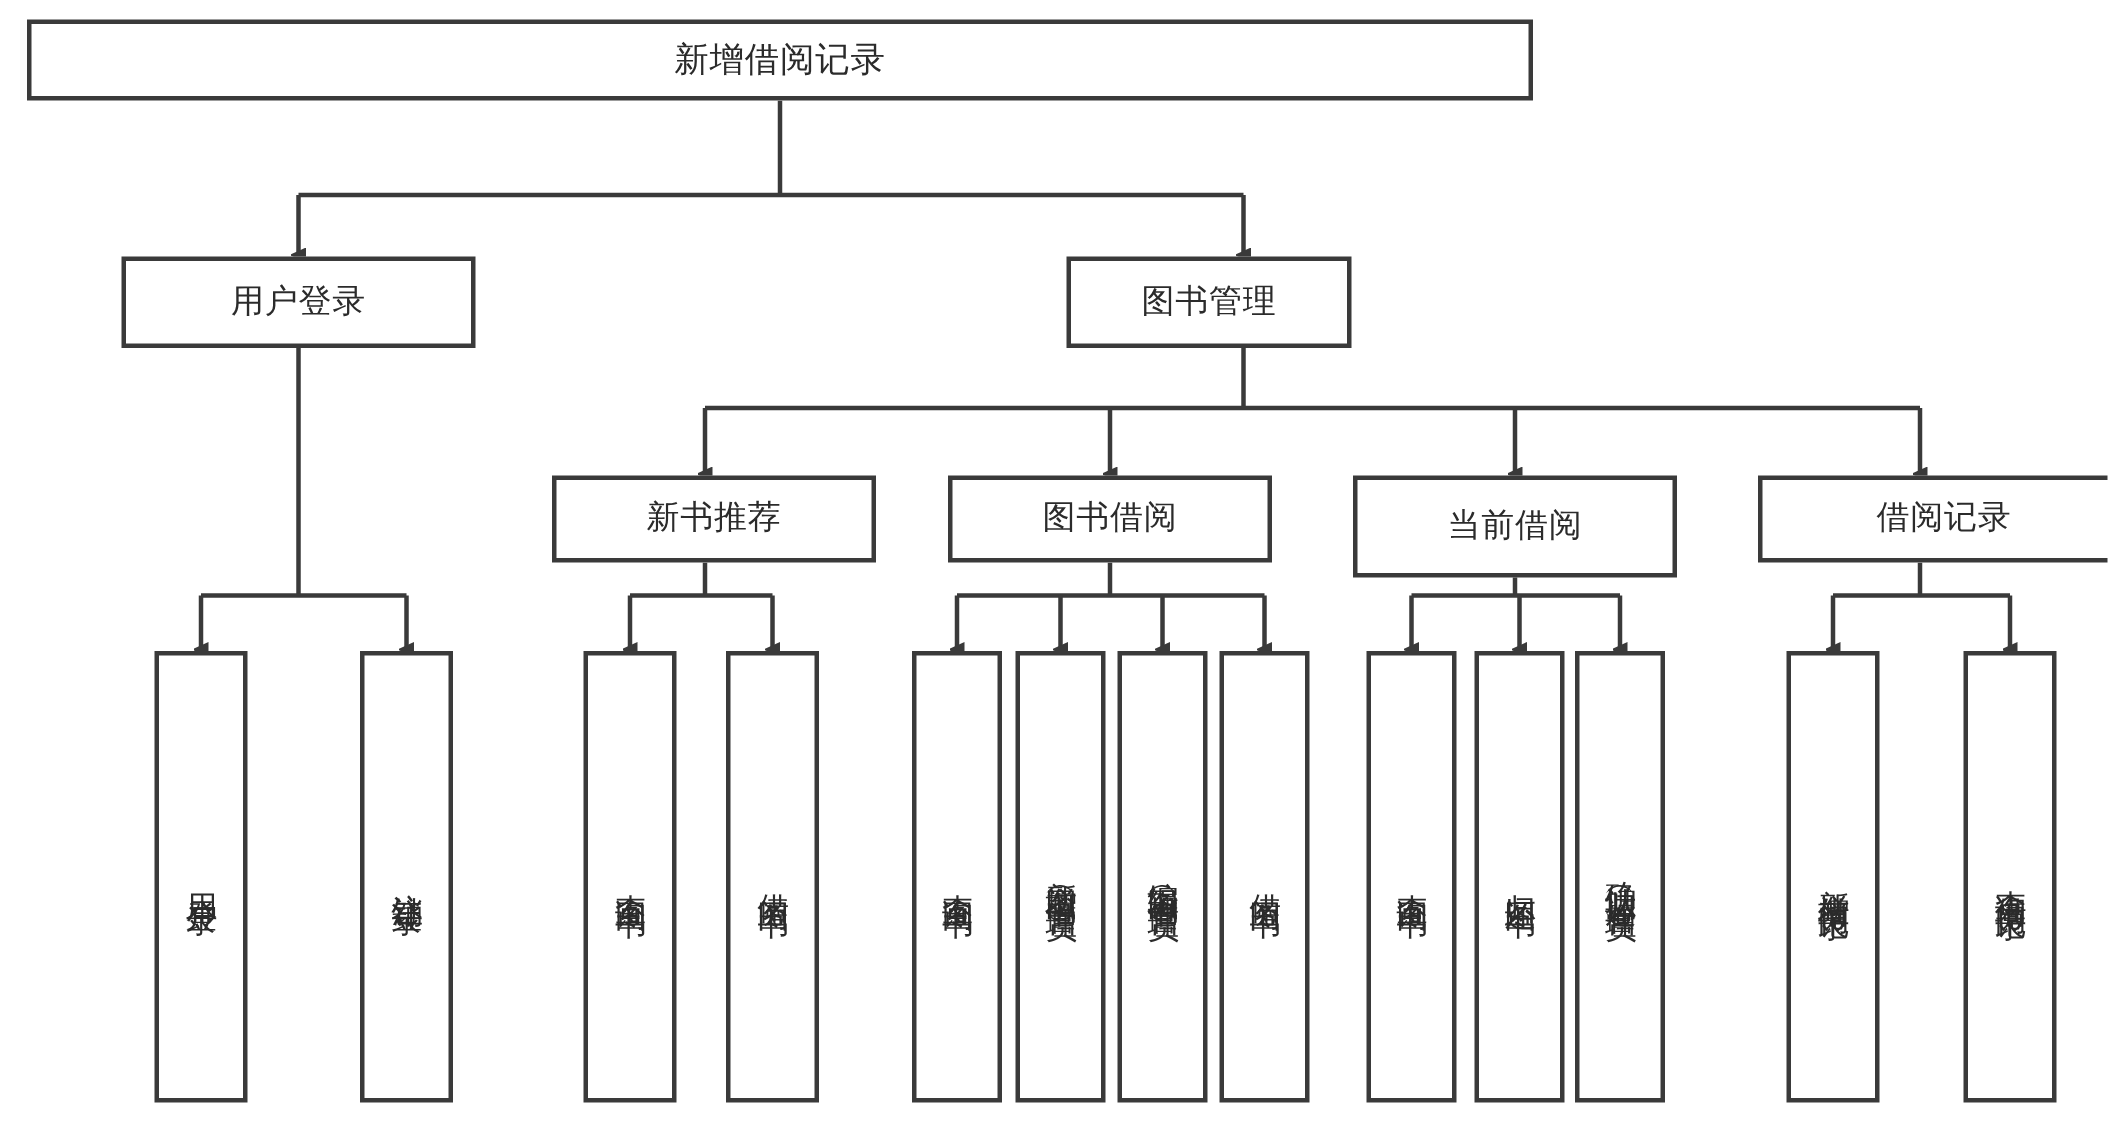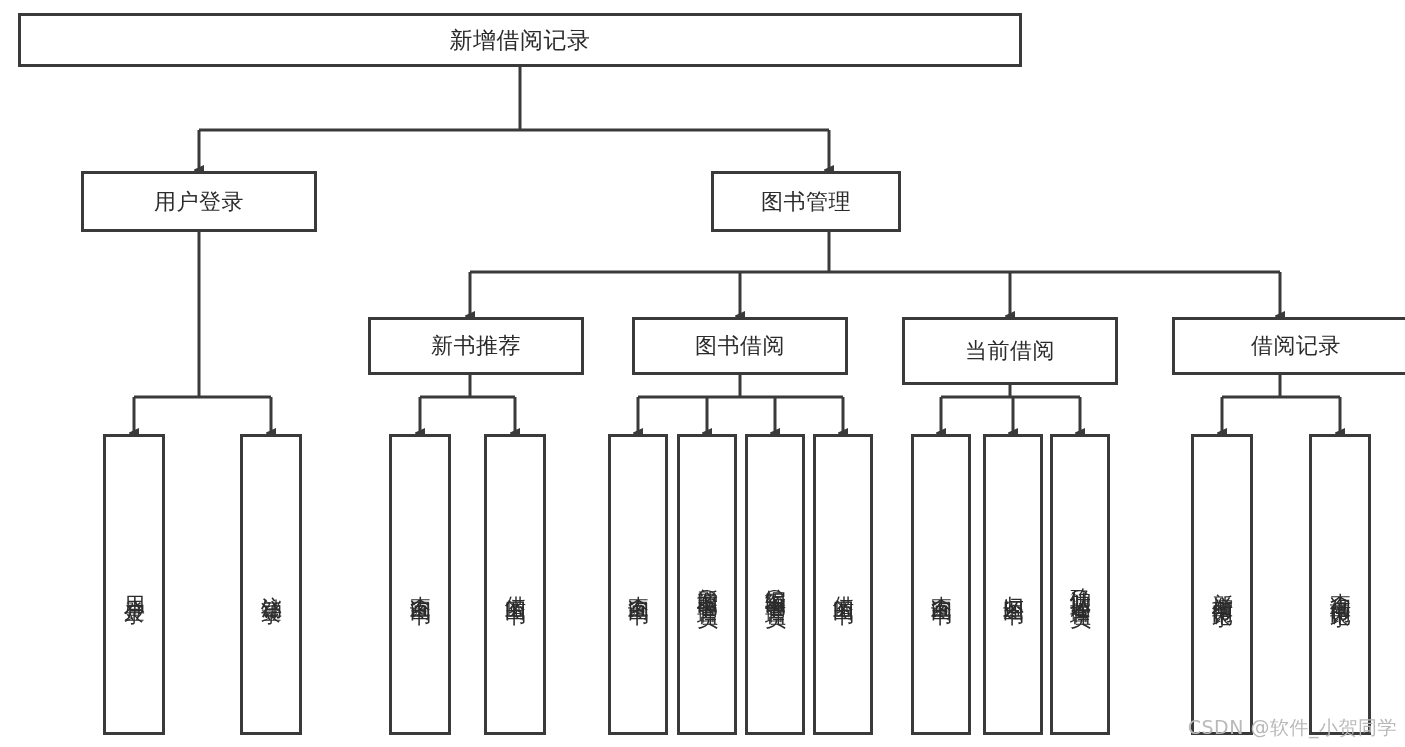--- a/index.html
+++ b/index.html
@@ -171,14 +171,13 @@
         <span class="node-label-v">确认归还（管理员）</span>
       </div>
       <div class="node-box" style="left: 1191px; top: 434px; width: 62px; height: 301px;">
         <span class="node-label-v">新增借阅记录</span>
       </div>
       <div class="node-box" style="left: 1309px; top: 434px; width: 62px; height: 301px;">
         <span class="node-label-v">查询借阅记录</span>
       </div>
     </div>
 
-  <div class="watermark">CSDN @软件_小贺同学</div>
 </div>
 
 </body></html>

